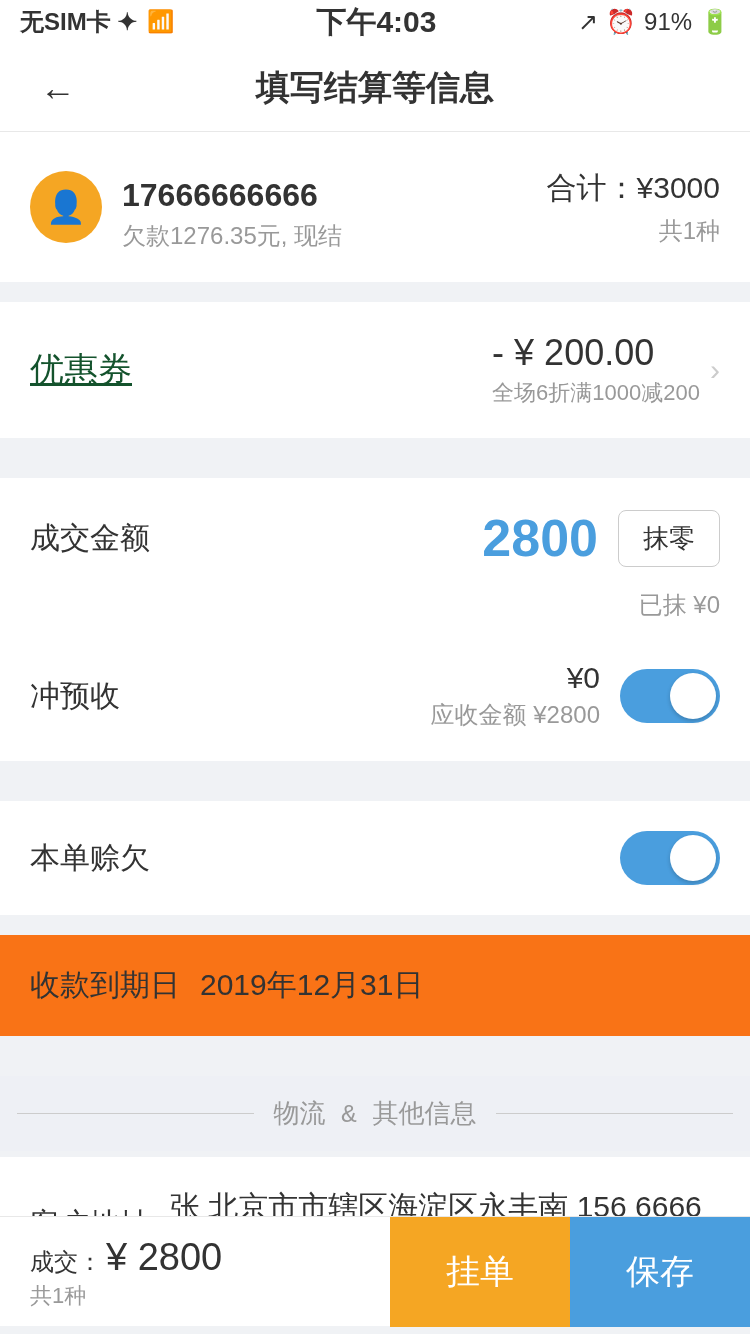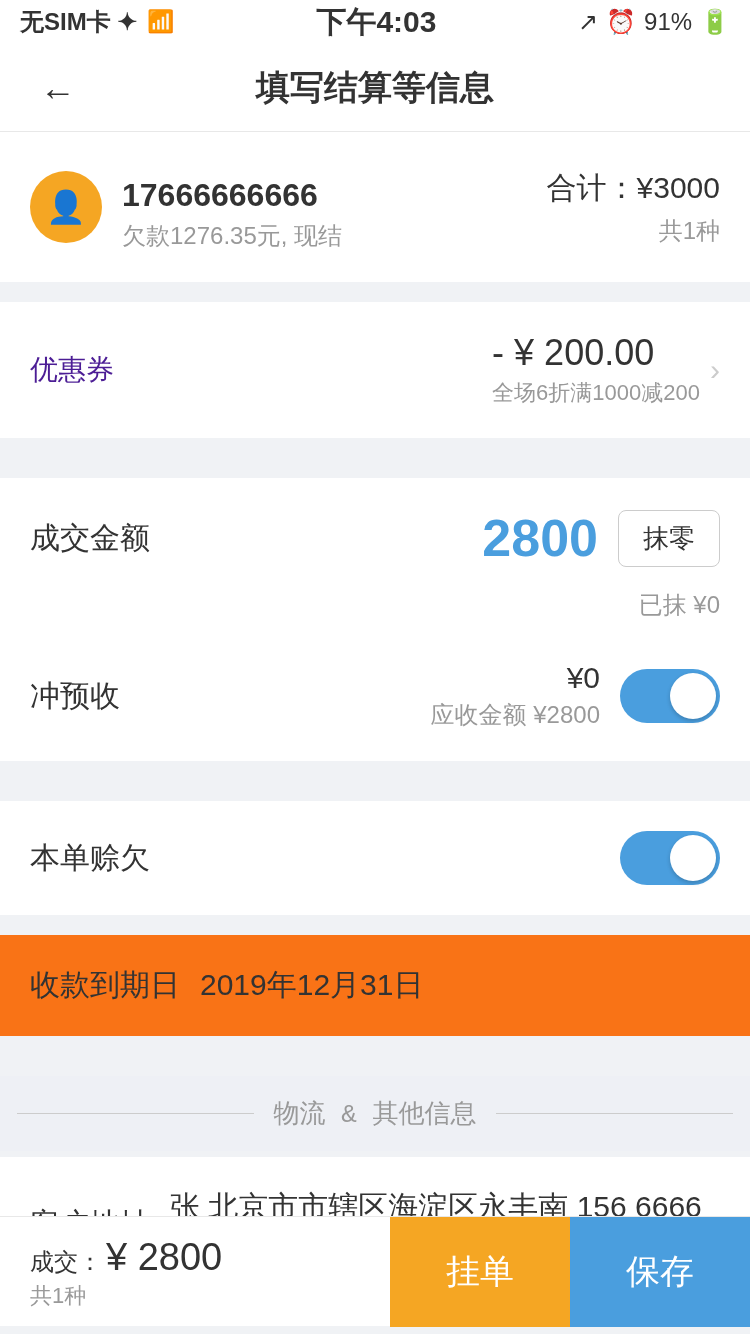--- a/index.html
+++ b/index.html
@@ -126,22 +126,23 @@
     
     .coupon-row {
       background: #fff;
       padding: 30px;
       display: flex;
       align-items: center;
       justify-content: space-between;
       margin-bottom: 20px;
     }
     .coupon-label {
-      font-size: 28px;
-      color: #4c1d95;
+      font-size: 34px;
+      color: #14532d;
+      text-decoration: underline;
     }
     .coupon-right {
       display: flex;
       align-items: center;
       gap: 10px;
     }
     .coupon-amount {
       font-size: 36px;
       color: #333;
       font-weight: 500;

